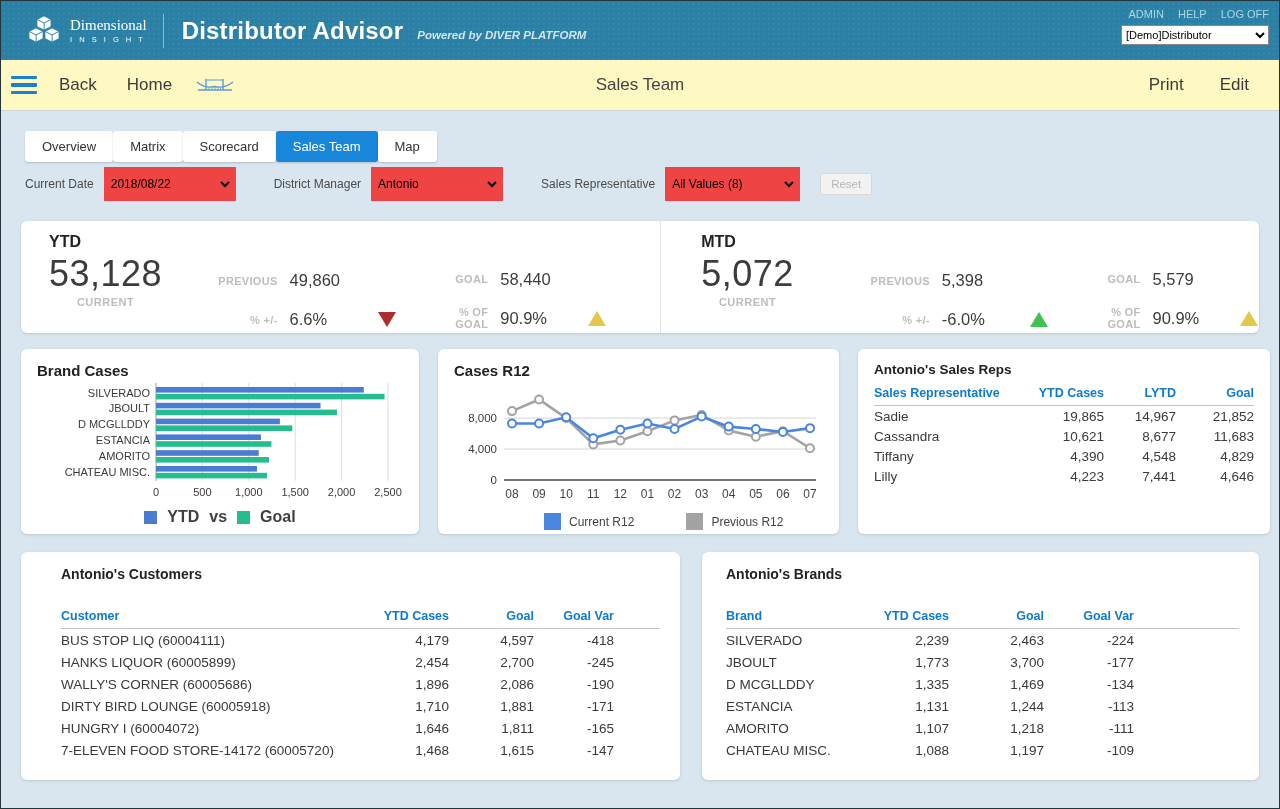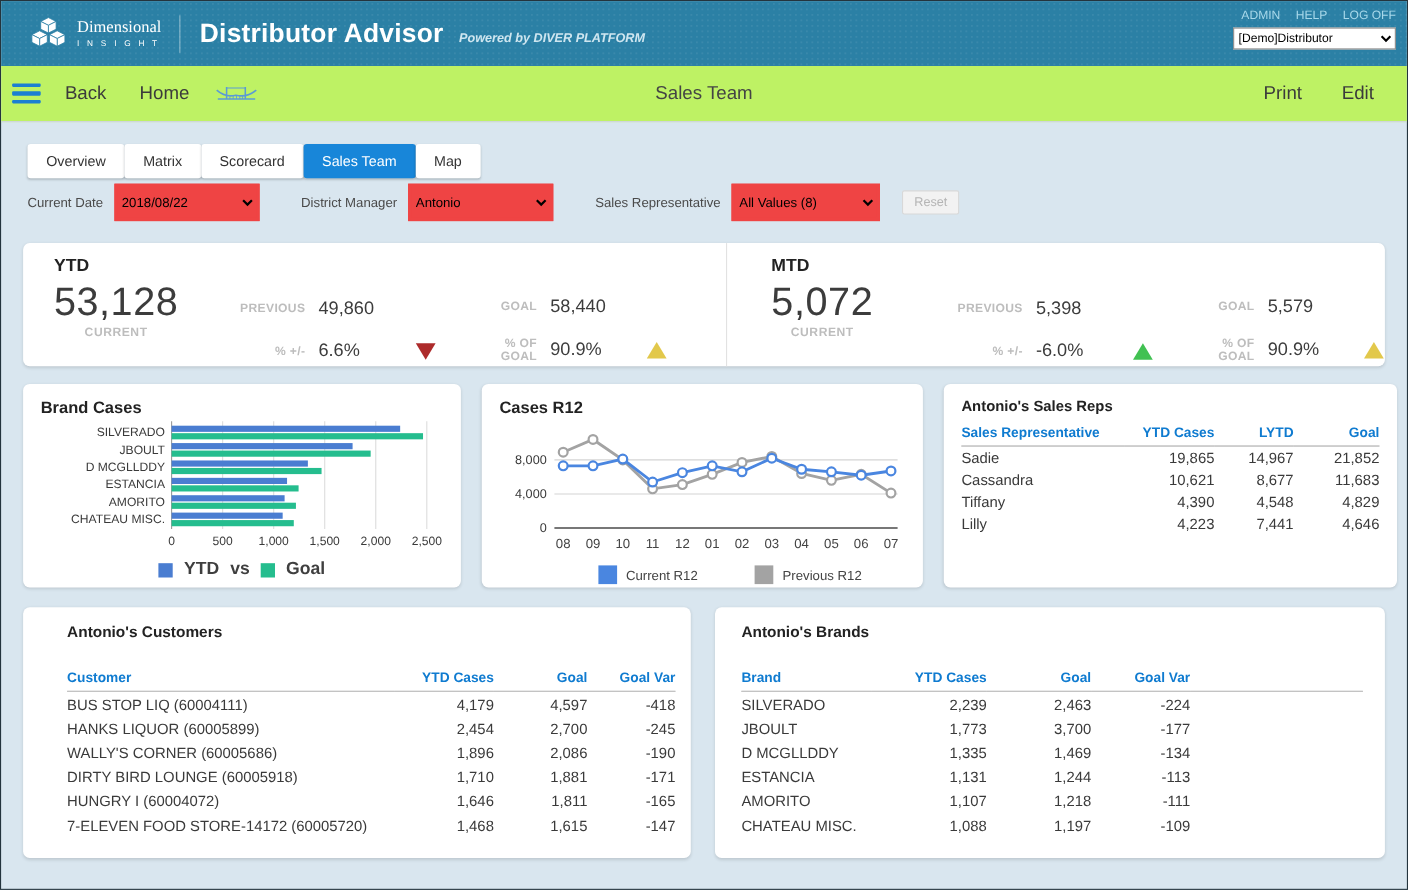--- a/index.html
+++ b/index.html
@@ -16,21 +16,21 @@
   .brand-sub { font-size:7.5px; letter-spacing:2.5px; margin-top:3px; }
   .topbar-divider { width:1px; height:34px; background:rgba(255,255,255,0.45); margin:0 18px 0 16px; }
   .app-title { color:#fff; font-size:24px; font-weight:bold; letter-spacing:0.2px; }
   .app-subtitle { color:#cfe6f0; font-size:11.5px; font-style:italic; font-weight:bold; margin-left:14px; margin-top:8px; }
   .top-right { position:absolute; right:10px; top:7px; text-align:right; }
   .top-links { display:flex; gap:14px; justify-content:flex-end; margin-bottom:5px; }
   .top-links span { color:#a8d8ea; font-size:11px; cursor:pointer; }
   .account-select { width:148px; height:20px; font-size:11px; border:1px solid #888; background:#fff; font-family:"Liberation Sans", sans-serif; }
 
   
-  .navbar { height:51px; background:#bef264; border-bottom:1px solid #cfd6da; display:flex; align-items:center; padding:0 30px 0 10px; position:relative; }
+  .navbar { height:51px; background:#fef9c3; border-bottom:1px solid #cfd6da; display:flex; align-items:center; padding:0 30px 0 10px; position:relative; }
   .hamburger { width:26px; display:flex; flex-direction:column; gap:4px; cursor:pointer; margin-right:22px; }
   .hamburger span { height:3.5px; background:#1b7fd2; border-radius:1px; }
   .nav-link { font-size:17px; color:#3b3b3b; margin-right:30px; cursor:pointer; }
   .bridge-icon { margin-left:-6px; cursor:pointer; }
   .nav-center { position:absolute; left:50%; transform:translateX(-50%); font-size:17px; color:#444; }
   .nav-right { margin-left:auto; display:flex; gap:36px; }
 
   
   .content { padding:20px 20px 0 20px; }
 
@@ -81,21 +81,21 @@
   .mini-table { width:100%; border-collapse:collapse; table-layout:fixed; }
   .mini-table th { font-size:12.5px; color:#0f7bd0; font-weight:bold; padding:3px 0 5px 0; border-bottom:1px solid #c3c3c3; }
   .mini-table td { font-size:13.5px; color:#3a3a3a; padding:3.5px 0; overflow:hidden; white-space:nowrap; }
   .mini-table .num { text-align:right; }
   .mini-table .txt { text-align:left; }
   .sales-reps-card .mini-table { margin-top:6px; }
   .sales-reps-card .mini-table td { padding:2.5px 0; }
 
   .bottom-row { display:flex; gap:22px; }
   .bottom-card { height:228px; padding:14px 20px 0 24px; }
-  .customers-card { width:607px;padding-left:40px; }
+  .customers-card { width:659px;padding-left:40px; }
   .brands-card { flex:1; }
   .bottom-card .table-title { font-size:14px; font-weight:bold; color:#222; margin-bottom:24px; }
   .sales-reps-card .table-title-sm { font-size:13.5px; font-weight:bold; color:#222; }
 
   svg text { font-family:"Liberation Sans", sans-serif; }
 </style>
 </head>
 <body>
 
 <div class="screen">

